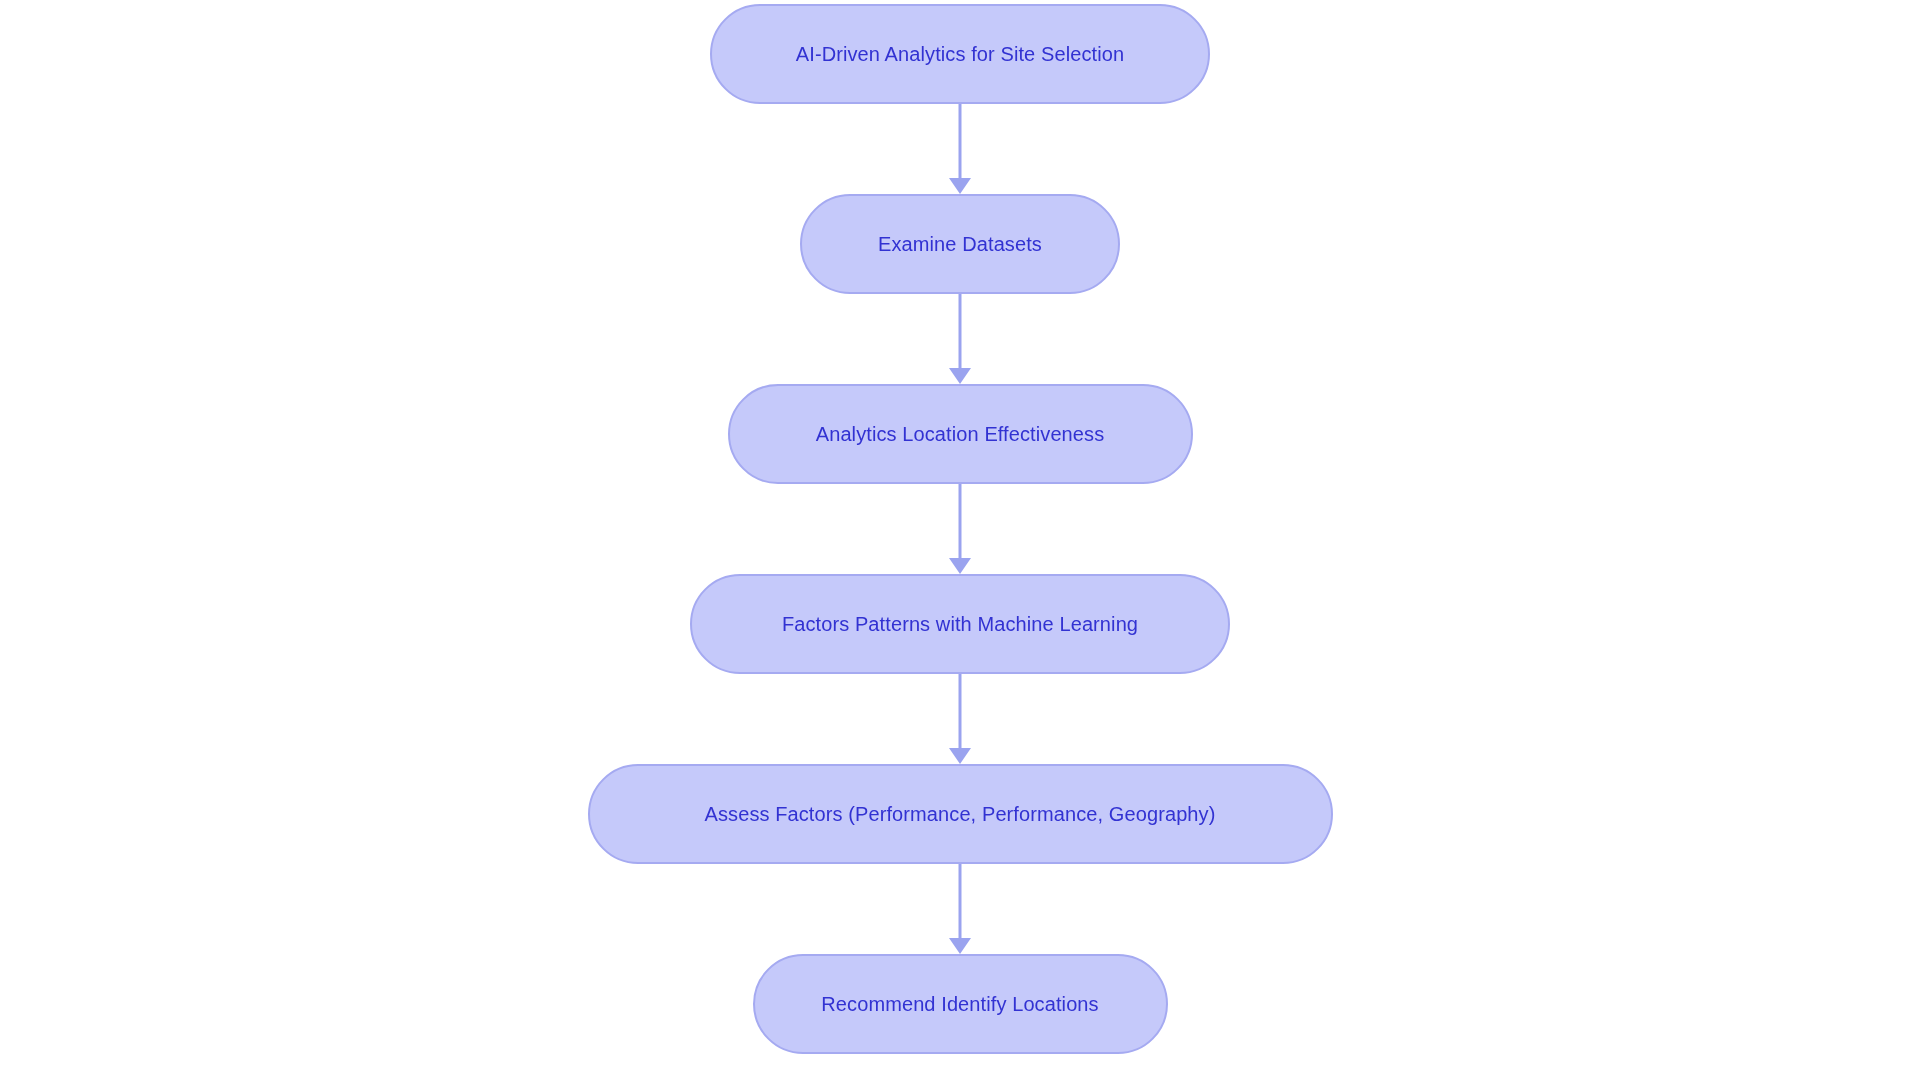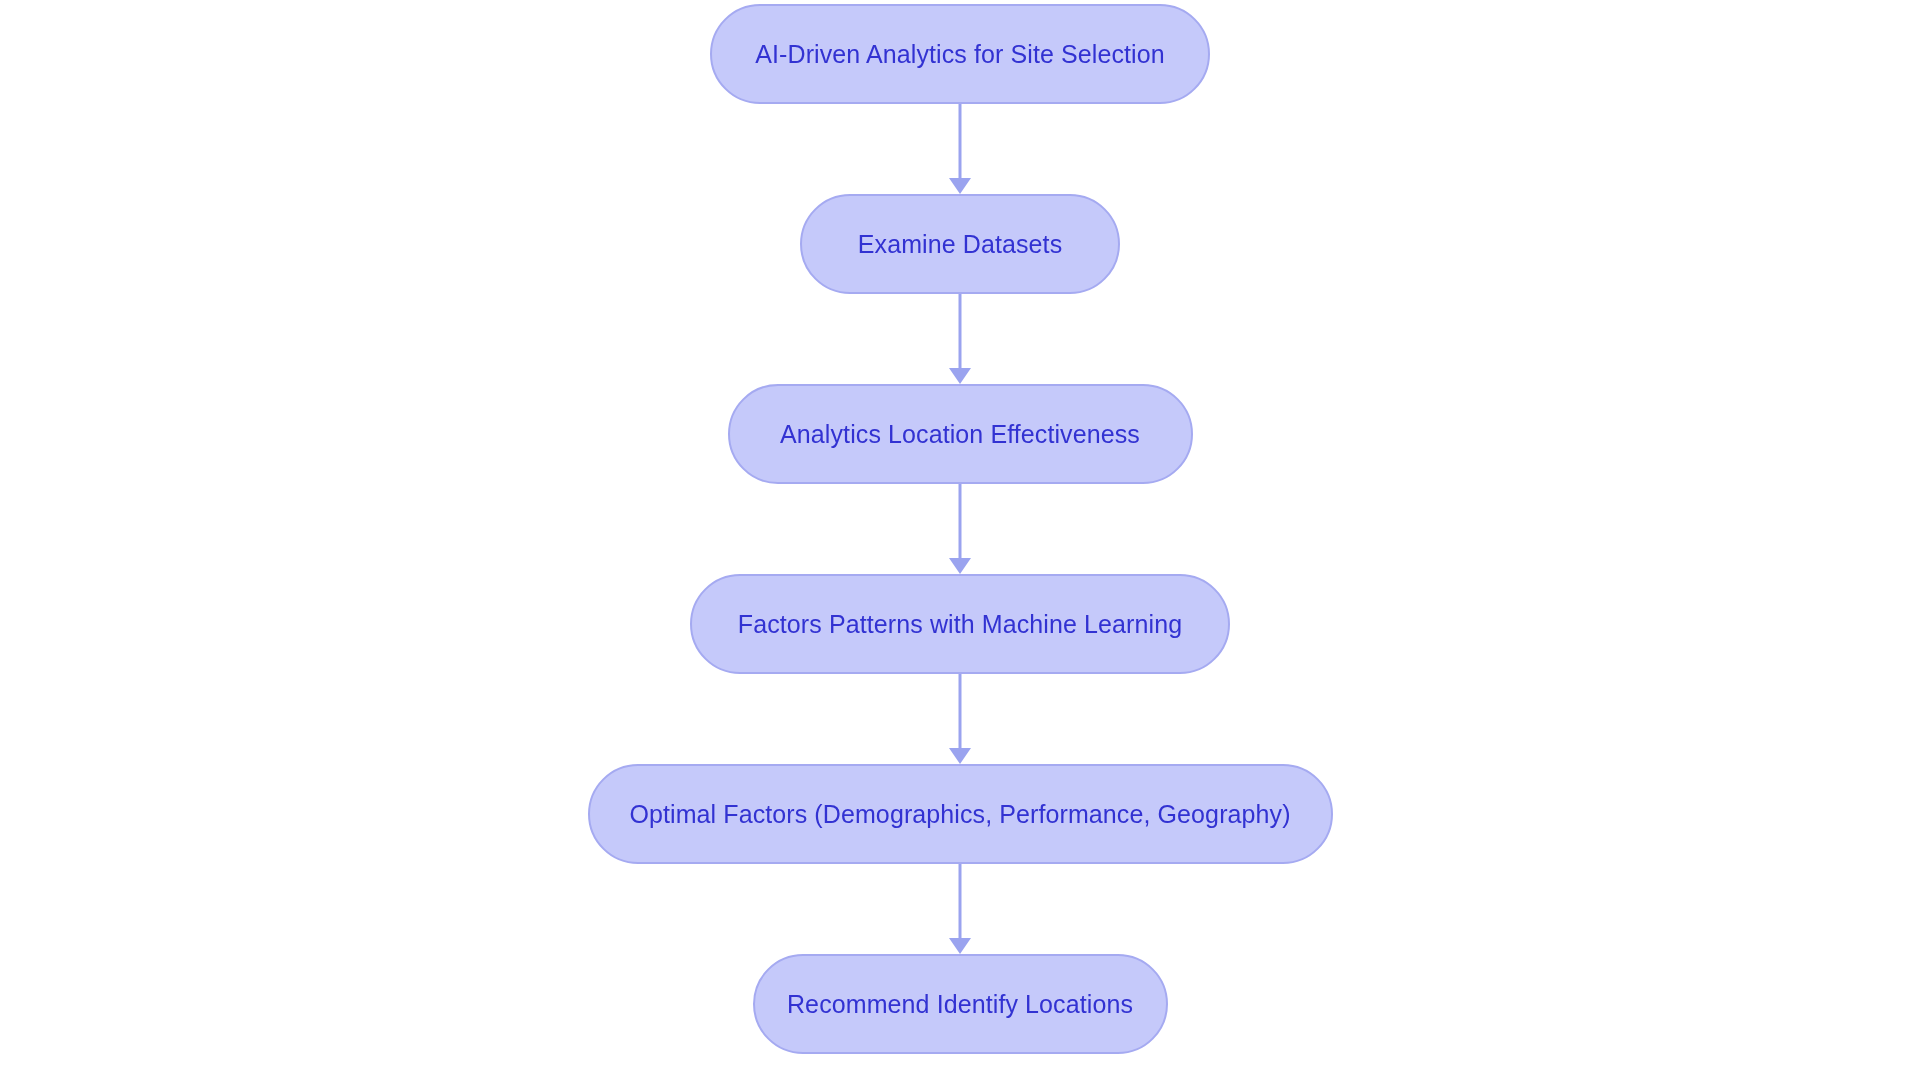--- a/index.html
+++ b/index.html
@@ -43,21 +43,21 @@
     background: #c5c9fa;
     border: 2px solid #a5aaf1;
     border-radius: 50px;
     display: flex;
     align-items: center;
     justify-content: center;
     flex: 0 0 auto;
   }
   .node-label {
     color: #3232d2;
-    font-size: 25px;
+    font-size: 20px;
     font-weight: 400;
     line-height: 1;
     letter-spacing: 0.1px;
     white-space: nowrap;
     font-family: "Liberation Sans", "DejaVu Sans", sans-serif;
   }
 
   
   .node.w1 { width: 500px; }
   .node.w2 { width: 320px; }
@@ -119,21 +119,21 @@
     </div>
 
     <div class="connector">
       <svg width="26" height="90" viewBox="0 0 26 90" xmlns="http://www.w3.org/2000/svg" aria-hidden="true">
         <line x1="13" y1="0" x2="13" y2="74" stroke="#9aa3ef" stroke-width="3"></line>
         <polygon points="2,74 24,74 13,90" fill="#9aa3ef"></polygon>
       </svg>
     </div>
 
     <div class="node w5">
-      <span class="node-label">Optimal Factors (Demographics, Performance, Geography)</span>
+      <span class="node-label">Assess Factors (Performance, Performance, Geography)</span>
     </div>
 
     <div class="connector">
       <svg width="26" height="90" viewBox="0 0 26 90" xmlns="http://www.w3.org/2000/svg" aria-hidden="true">
         <line x1="13" y1="0" x2="13" y2="74" stroke="#9aa3ef" stroke-width="3"></line>
         <polygon points="2,74 24,74 13,90" fill="#9aa3ef"></polygon>
       </svg>
     </div>
 
     <div class="node w6">

